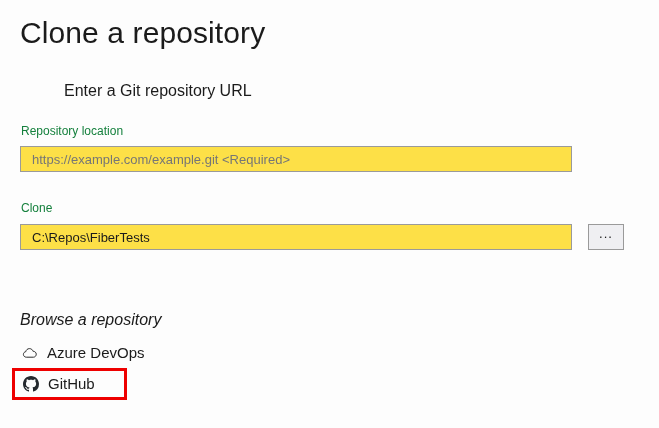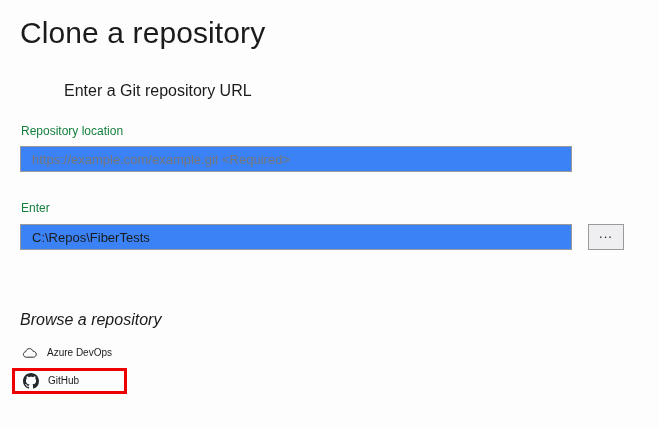--- a/index.html
+++ b/index.html
@@ -55,21 +55,21 @@
   #label-repo-location { top: 123px; }
   #label-path { top: 200px; }
 
   .text-input {
     position: absolute;
     left: 20px;
     width: 552px;
     height: 26px;
     box-sizing: border-box;
     border: 1px solid #9a9a9a;
-    background: #3b82f6;
+    background: #fde047;
     font-family: "Liberation Sans", sans-serif;
     font-size: 13px;
     color: #1b1b1b;
     padding: 0 0 0 11px;
     line-height: 24px;
     outline: none;
     border-radius: 0;
   }
   .text-input::placeholder {
     color: #767676;
@@ -108,27 +108,27 @@
     align-items: center;
     gap: 9px;
     padding: 0 6px;
     cursor: pointer;
     box-sizing: border-box;
   }
   #row-azure-devops { top: 342px; }
   #row-github {
     top: 368px;
     left: 12px;
-    height: 26px;
+    height: 32px;
     width: 115px;
     border: 3px solid #ee0000;
     padding: 0 6px 0 8px;
   }
   .repo-row-label {
-    font-size: 10px;
+    font-size: 15px;
     color: #1b1b1b;
     line-height: 16px;
     white-space: nowrap;
   }
   .repo-icon {
     width: 16px;
     height: 16px;
     flex: 0 0 16px;
     display: block;
   }
@@ -139,21 +139,21 @@
 <div class="page">
 
   <div class="page-title">Clone a repository</div>
 
   <div class="section-heading" id="heading-url">Enter a Git repository URL</div>
 
   <div class="field-label" id="label-repo-location">Repository location</div>
 
   <input class="text-input" id="input-repo-location" type="text" placeholder="https://example.com/example.git &lt;Required&gt;" style="">
 
-  <div class="field-label" id="label-path">Enter</div>
+  <div class="field-label" id="label-path">Clone</div>
 
   <input class="text-input" id="input-path" type="text" value="C:\Repos\FiberTests" style="">
 
   <div class="browse-button">
     <span>...</span>
   </div>
 
   <div class="section-heading" id="heading-browse">Browse a repository</div>
 
   <div class="repo-row" id="row-azure-devops">

